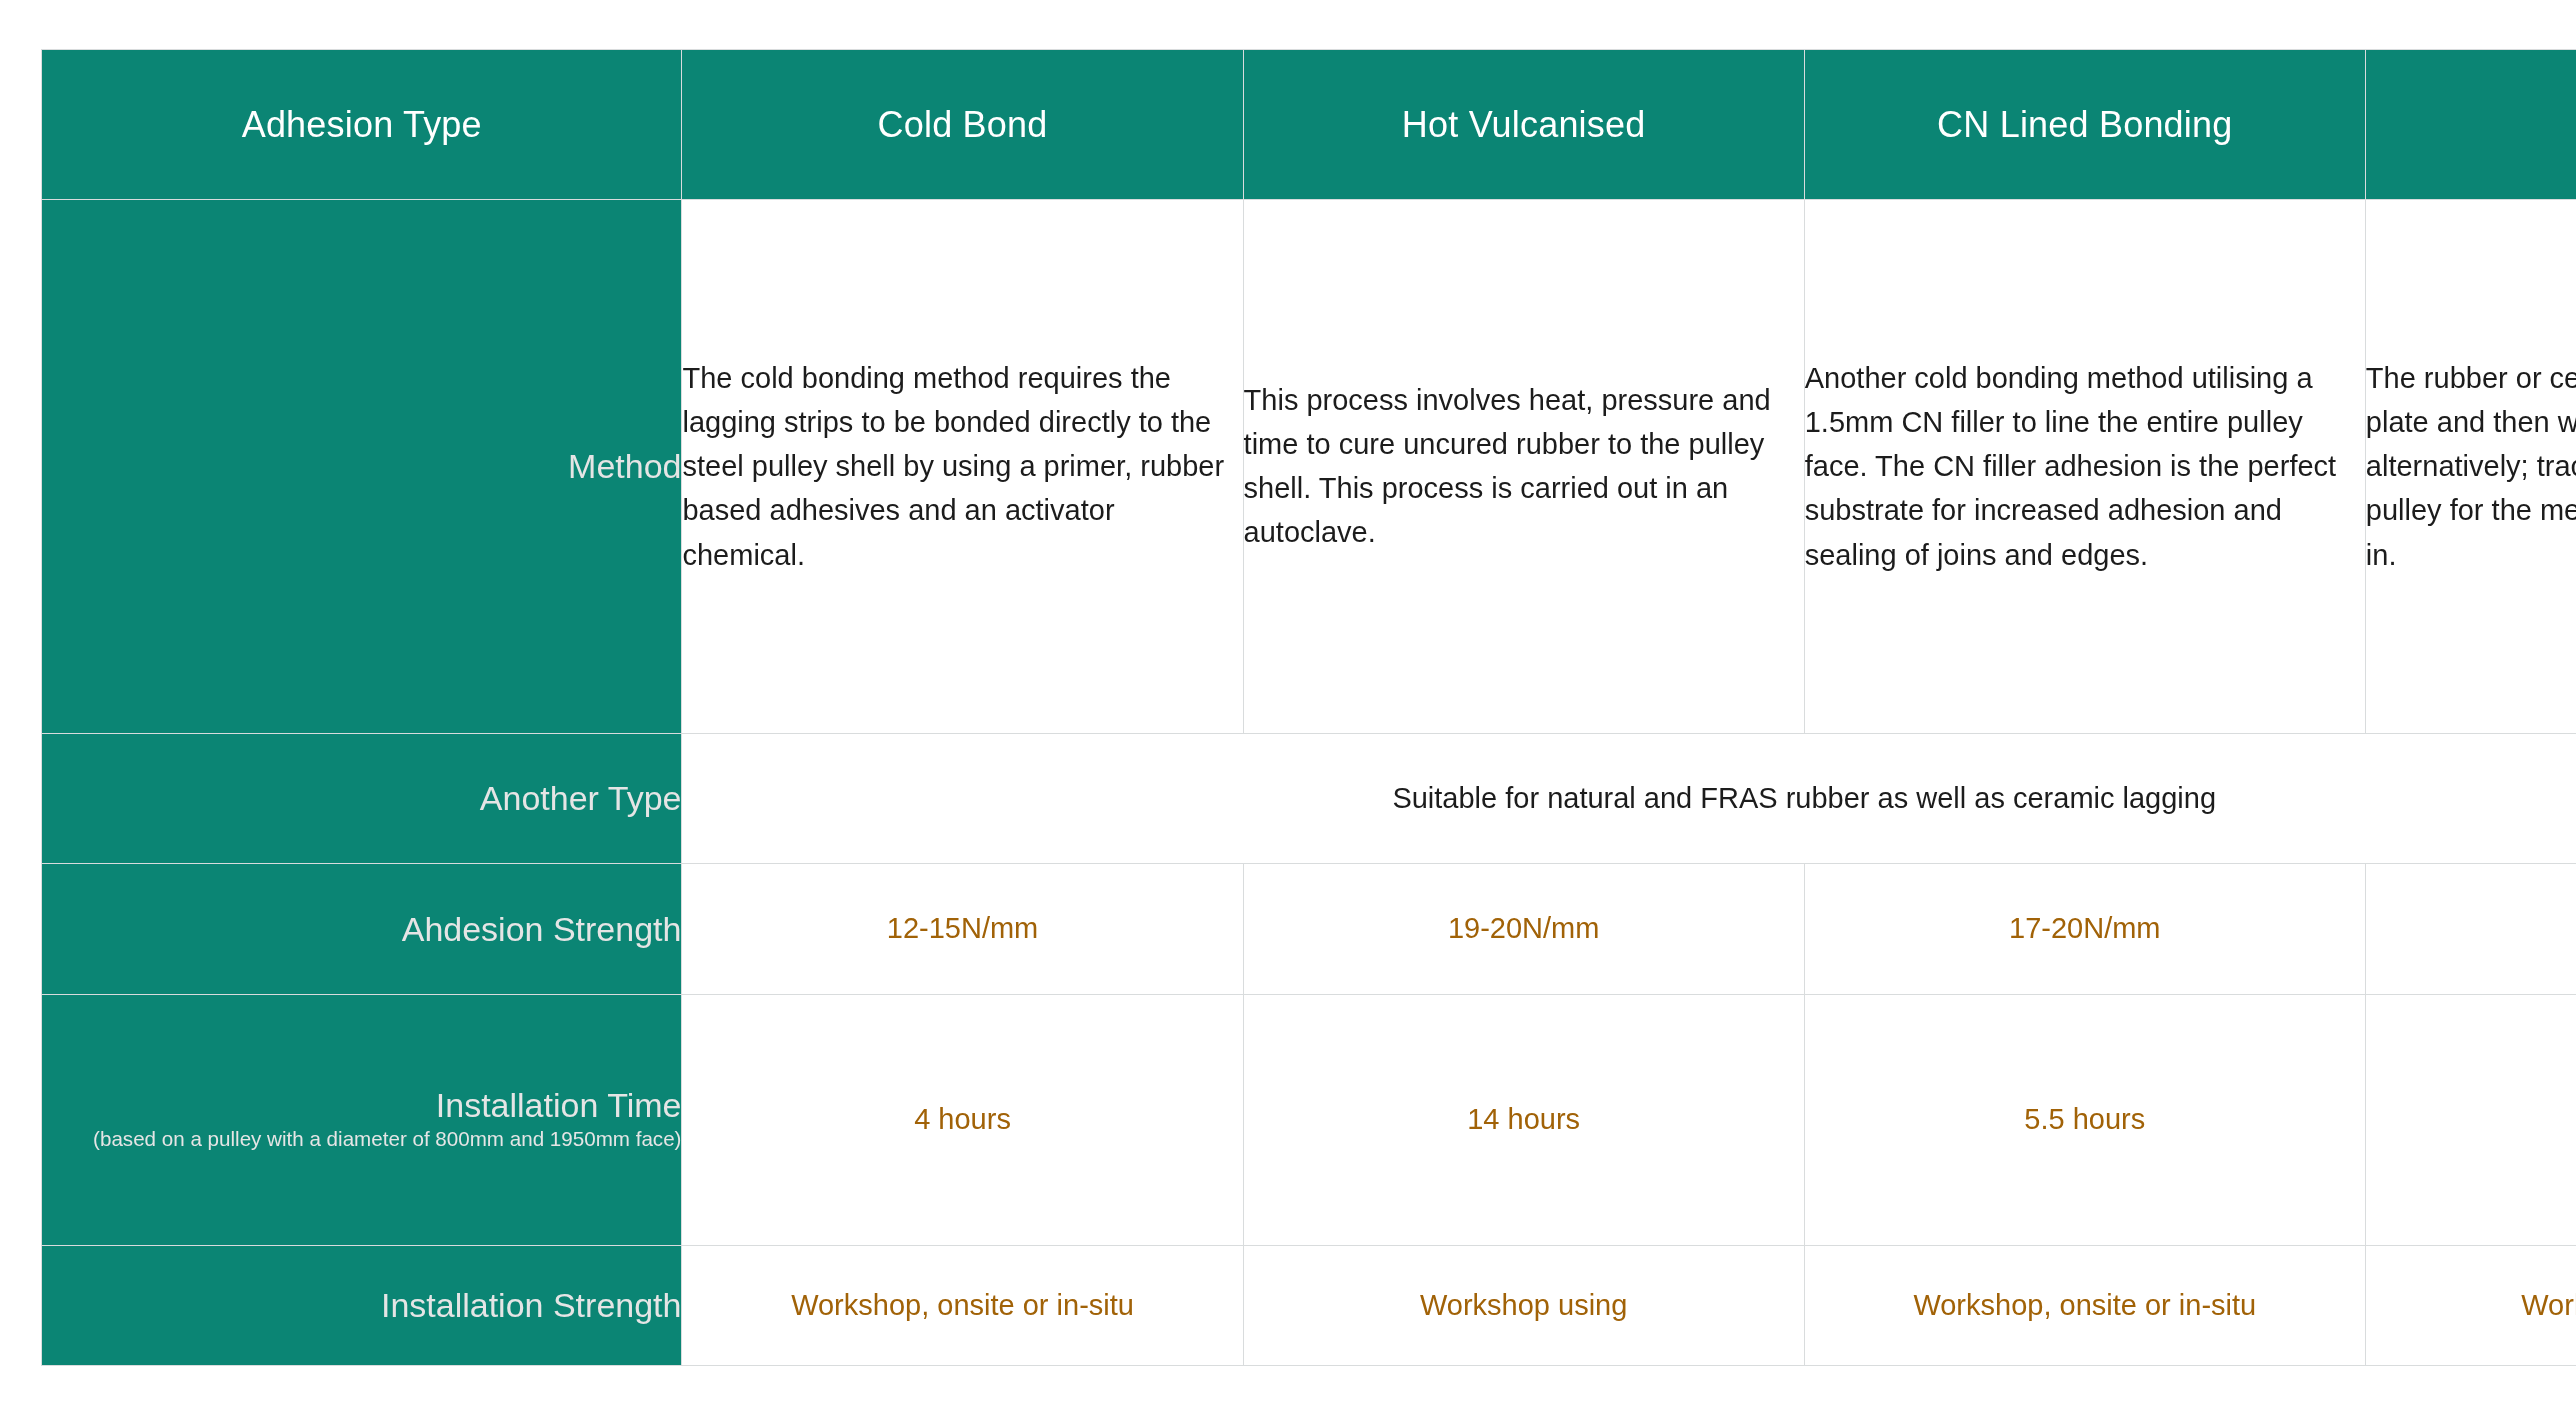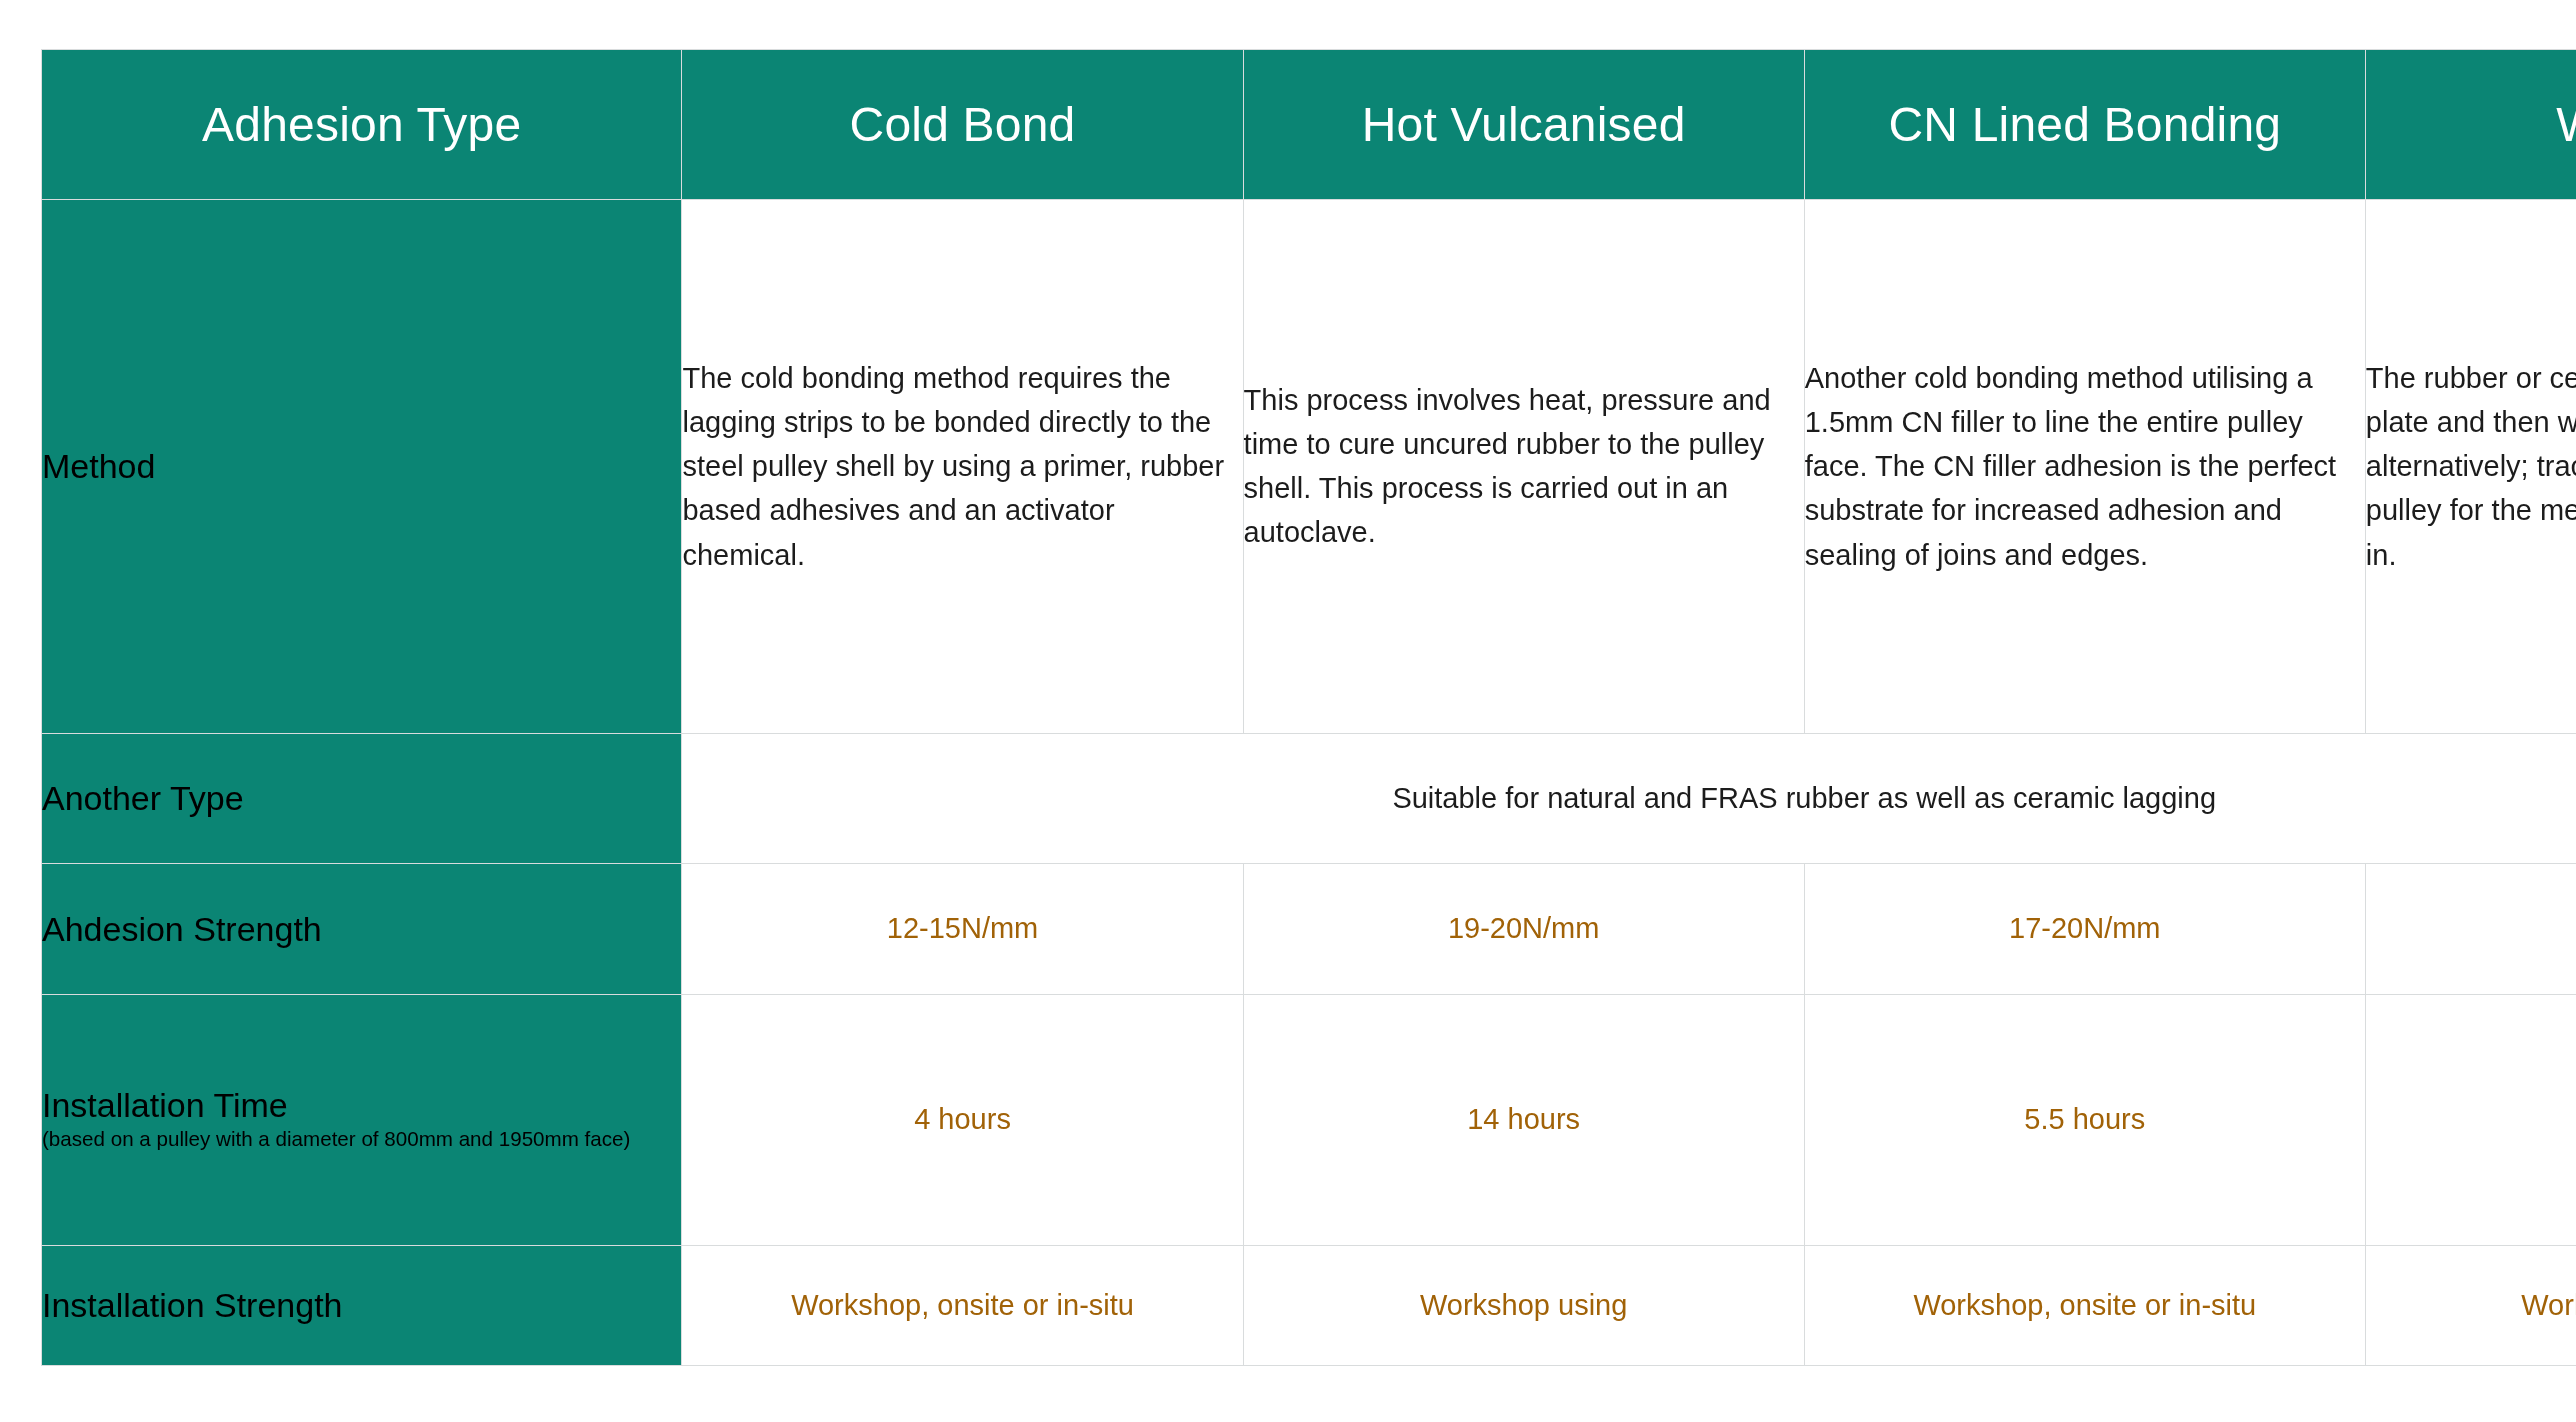--- a/index.html
+++ b/index.html
@@ -37,35 +37,35 @@
   }
 
   
   col.c-label { width: 22.2%; }
   col.c-data  { width: 19.45%; }
 
   
   .hdr {
     background: #0b8574;
     color: #ffffff;
-    font-size: 48px;
+    font-size: 36px;
     font-weight: 400;
     letter-spacing: 0.2px;
     text-align: center;
     height: 149px;
     border-color: #ffffff;
     margin-left: 38px;
   }
 
   
   .rowlabel {
     background: #0b8574;
-    color: #000000;
+    color: #e5e5e5;
     font-size: 34px;
-    text-align: left;
+    text-align: right;
     line-height: 1.15;
     padding: 9.3px 12.4px;
     border-color: #ffffff;
   }
   .rowlabel .sub {
     display: block;
     font-size: 20.6px;
     line-height: 1.3;
     margin-top: 1px;
     font-weight: 400;

